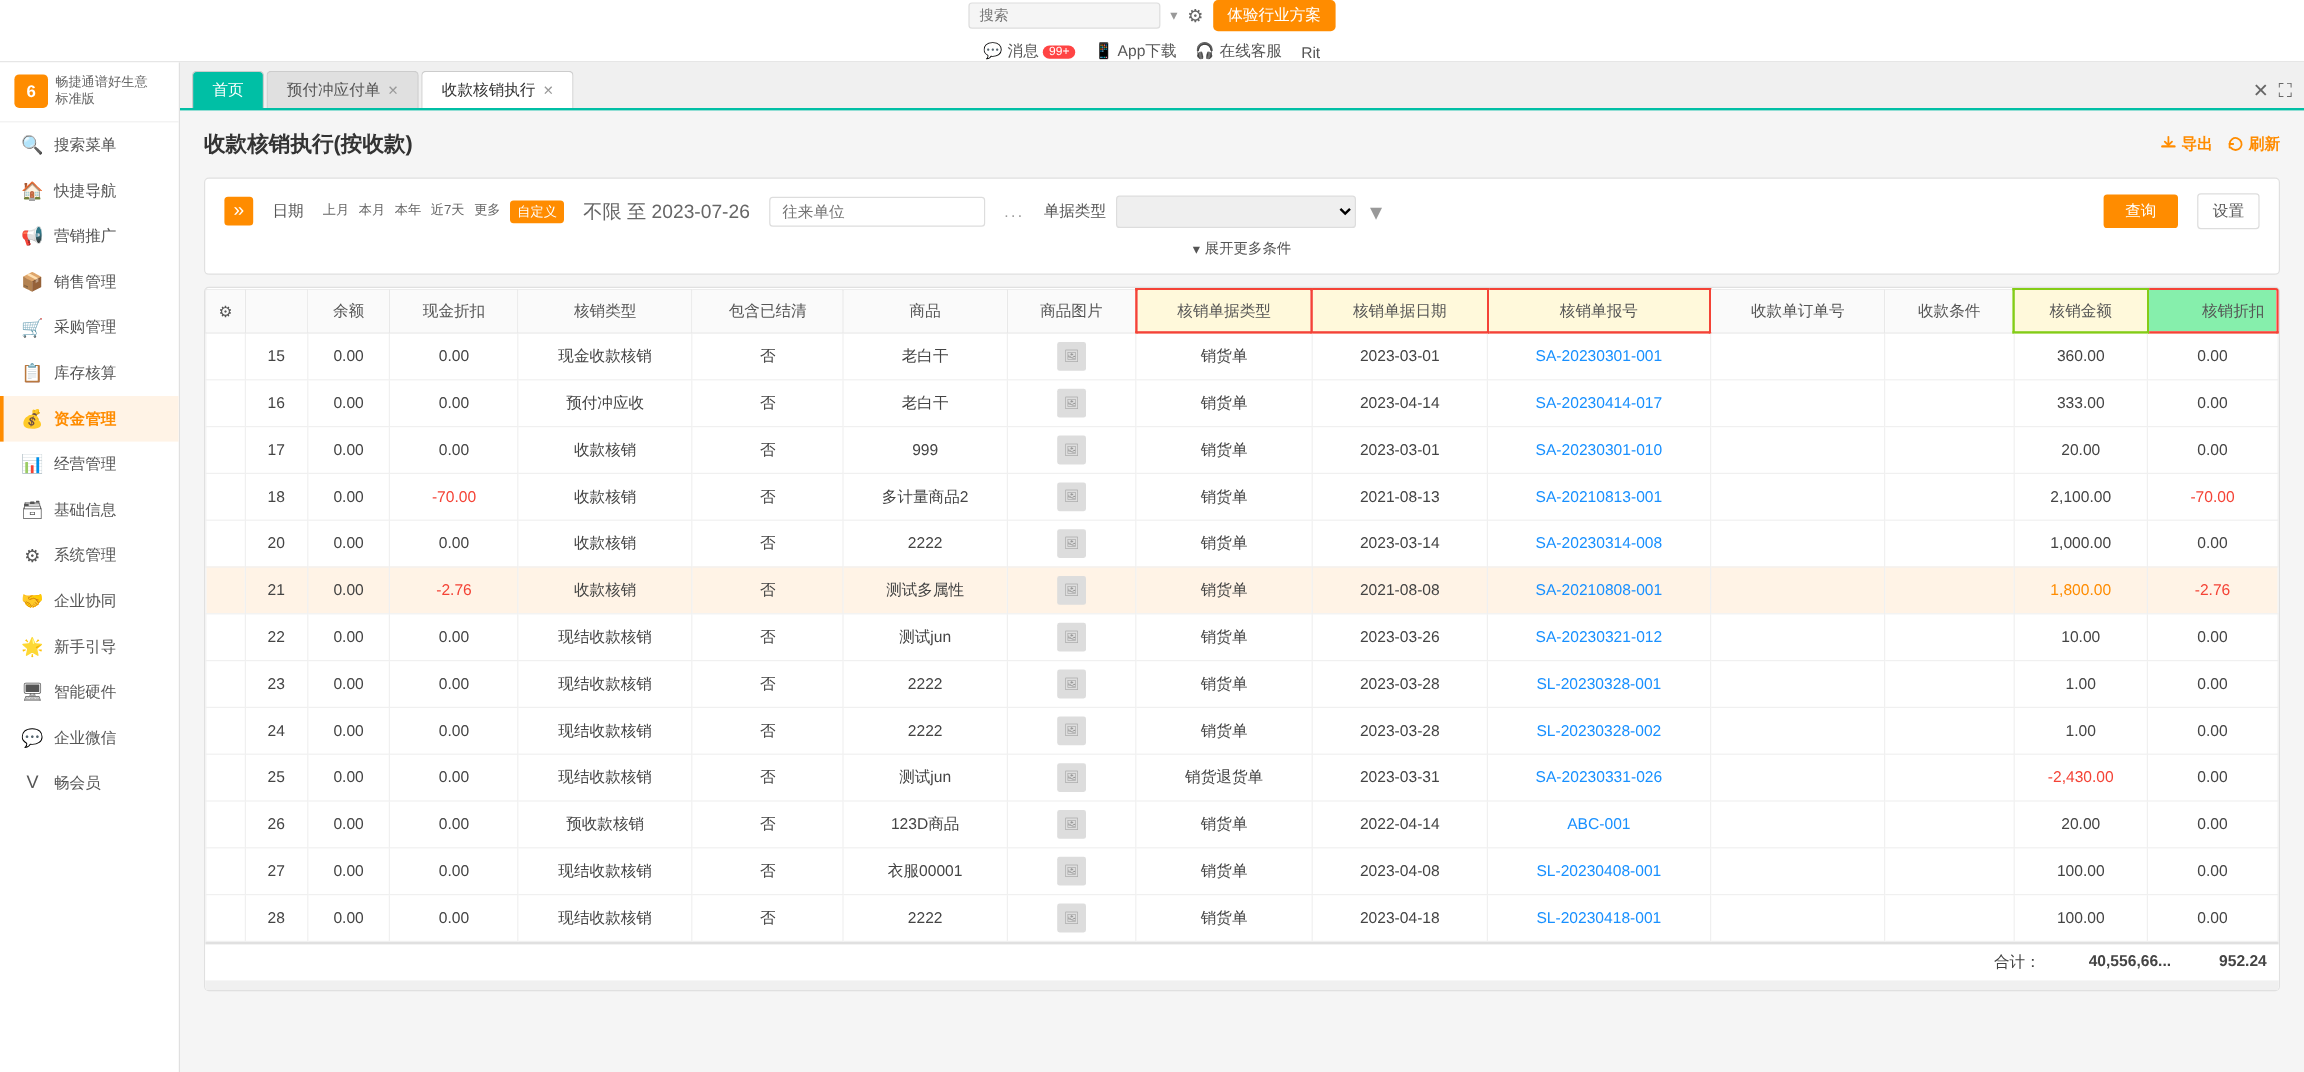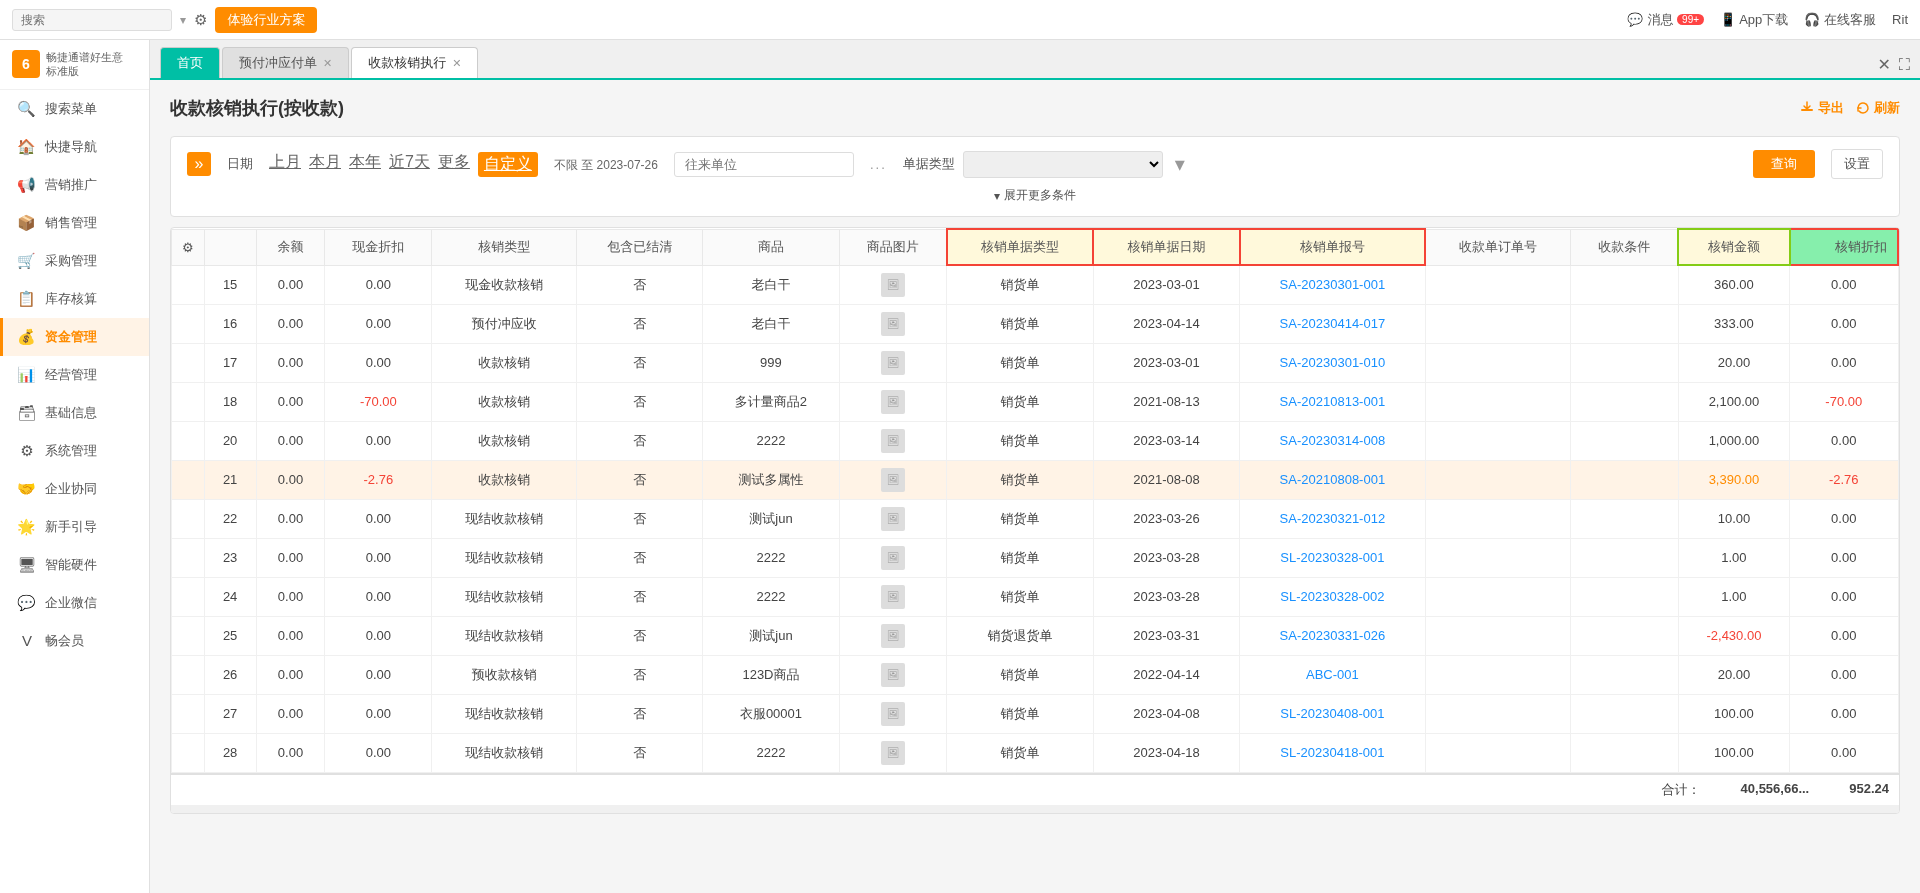--- a/index.html
+++ b/index.html
@@ -1,26 +1,27 @@
 <!DOCTYPE html>
 <html><head>
   <meta charset="utf-8">
   <style>
     * { box-sizing: border-box; margin: 0; padding: 0; font-family: 'Microsoft YaHei', Arial, sans-serif; }
     body { background: #f5f5f5; font-size: 13px; color: #333; overflow: hidden; }
 
     
     .top-bar {
-      height: 40px;
+      height: 52px;
       background: #fff;
       border-bottom: 1px solid #e0e0e0;
       display: flex;
       align-items: center;
       padding: 0 12px;
       gap: 8px;
+      flex-direction: column;
     }
     .top-bar-left { display: flex; align-items: center; gap: 8px; flex: 1; }
     .top-bar-search { background: #f5f5f5; border: 1px solid #ddd; border-radius: 3px; padding: 3px 8px; width: 160px; font-size: 12px; color: #999; }
     .top-bar-chevron { color: #999; font-size: 12px; cursor: pointer; }
     .top-bar-gear { color: #666; font-size: 15px; cursor: pointer; }
     .top-bar-btn { background: #ff8c00; color: #fff; border: none; border-radius: 4px; padding: 4px 12px; font-size: 13px; cursor: pointer; }
     .top-bar-right { display: flex; align-items: center; gap: 16px; font-size: 13px; color: #555; }
     .badge { background: #ff4444; color: #fff; border-radius: 10px; padding: 0 5px; font-size: 10px; position: relative; top: -1px; }
 
     
@@ -54,23 +55,23 @@
     .page-title { font-size: 18px; font-weight: bold; color: #333; margin-bottom: 16px; display: flex; justify-content: space-between; align-items: center; }
     .page-title-actions { display: flex; gap: 12px; }
     .action-link { color: #ff8c00; font-size: 13px; cursor: pointer; display: flex; align-items: center; gap: 4px; }
 
     
     .filter-bar { background: #fff; border: 1px solid #e0e0e0; border-radius: 4px; padding: 12px 16px; margin-bottom: 10px; }
     .filter-row { display: flex; align-items: center; gap: 16px; flex-wrap: wrap; }
     .filter-toggle { width: 24px; height: 24px; background: #ff8c00; color: #fff; border: none; border-radius: 3px; cursor: pointer; display: flex; align-items: center; justify-content: center; font-size: 16px; }
     .filter-label { font-size: 13px; color: #555; white-space: nowrap; }
     .filter-date-links { display: flex; gap: 8px; }
-    .filter-date-link { color: #666; cursor: pointer; font-size: 16px; text-decoration: underline; }
+    .filter-date-link { color: #666; cursor: pointer; font-size: 11px; }
     .filter-date-link.custom { background: #ff8c00; color: #fff; padding: 2px 6px; border-radius: 3px; }
-    .filter-date-range { color: #666; font-size: 12px; margin-top: 2px; }
+    .filter-date-range { color: #666; font-size: 16px; margin-top: 2px; }
     .filter-input { border: 1px solid #ddd; border-radius: 3px; padding: 4px 10px; font-size: 13px; width: 180px; }
     .filter-dots { color: #999; letter-spacing: 2px; }
     .filter-select-wrap { flex: 1; display: flex; align-items: center; gap: 8px; }
     .filter-select { border: 1px solid #ddd; border-radius: 3px; padding: 4px 8px; font-size: 13px; flex: 1; max-width: 200px; }
     .query-btn { background: #ff8c00; color: #fff; border: none; border-radius: 3px; padding: 5px 18px; font-size: 13px; cursor: pointer; }
     .settings-btn { background: #fff; color: #555; border: 1px solid #ddd; border-radius: 3px; padding: 5px 12px; font-size: 13px; cursor: pointer; }
     .expand-btn { color: #555; cursor: pointer; font-size: 12px; display: flex; align-items: center; gap: 4px; background: none; border: none; }
 
     
     .table-container { background: #fff; border: 1px solid #e0e0e0; border-radius: 4px; overflow-x: auto; position: relative; }
@@ -401,21 +402,21 @@
                 <td>否</td>
                 <td>测试多属性</td>
                 <td>
                   <div style="width:24px;height:24px;background:#ddd;margin:auto;border-radius:2px;display:flex;align-items:center;justify-content:center;font-size:10px;color:#999;">🖼</div>
                 </td>
                 <td>销货单</td>
                 <td>2021-08-08</td>
                 <td><a class="link-text">SA-20210808-001</a></td>
                 <td></td>
                 <td></td>
-                <td style="color: rgb(255, 140, 0);">3,390.00</td>
+                <td style="color: rgb(255, 140, 0);">1,800.00</td>
                 <td style="color: rgb(244, 67, 54);">-2.76</td>
               </tr>
               <tr>
                 <td></td>
                 <td>22</td>
                 <td>0.00</td>
                 <td>0.00</td>
                 <td>现结收款核销</td>
                 <td>否</td>
                 <td>测试jun</td>

